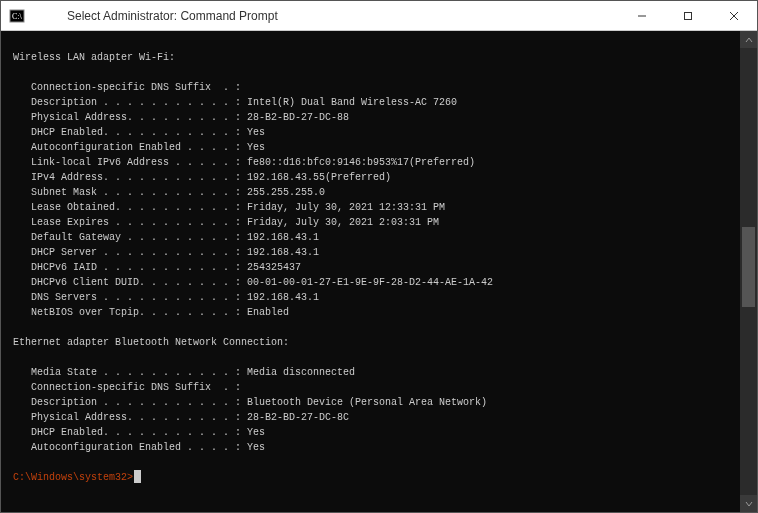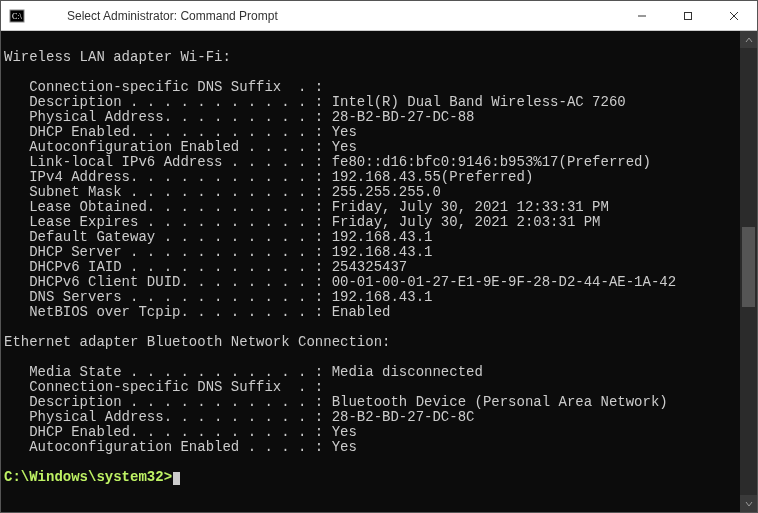--- a/index.html
+++ b/index.html
@@ -48,24 +48,24 @@
     flex: 1;
     display: flex;
     position: relative;
     background: #0c0c0c;
   }
   .terminal {
     flex: 1;
     background: #0c0c0c;
     color: #cccccc;
     font-family: Consolas, "Courier New", monospace;
-    font-size: 14px;
+    font-size: 10px;
     line-height: 15px;
     white-space: pre;
-    padding: 4px 0 4px 3px;
+    padding: 4px 0 4px 12px;
     overflow: hidden;
   }
   .scrollbar {
     width: 17px;
     background: #2b2b2b;
     display: flex;
     flex-direction: column;
   }
   .sb-btn {
     width: 17px; height: 17px;
@@ -76,21 +76,21 @@
     cursor: default;
   }
   .sb-track { flex: 1; position: relative; }
   .sb-thumb {
     position: absolute;
     left: 2px; right: 2px;
     top: 40%;
     height: 80px;
     background: #555;
   }
-  .prompt-line { color: #bef264; font-weight: bold; }
+  .prompt-line { color: #c2410c; }
   .cursor {
     display: inline-block;
     width: 7px; height: 13px;
     background: #cccccc;
     vertical-align: text-bottom;
     margin-left: 1px;
   }
 </style>
 </head>
 <body>

